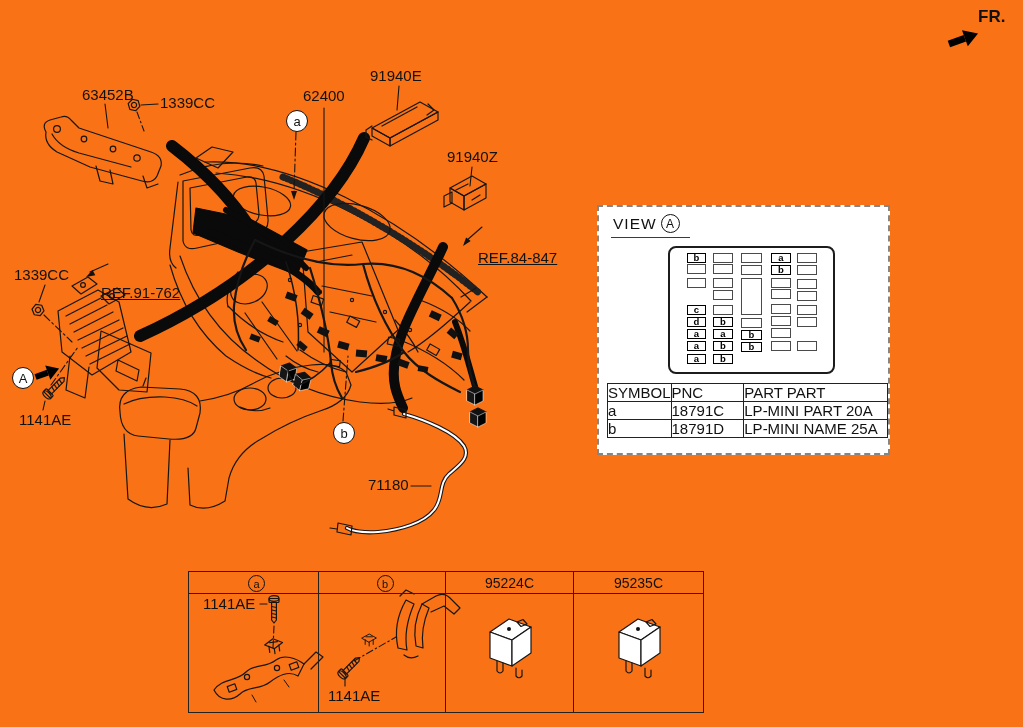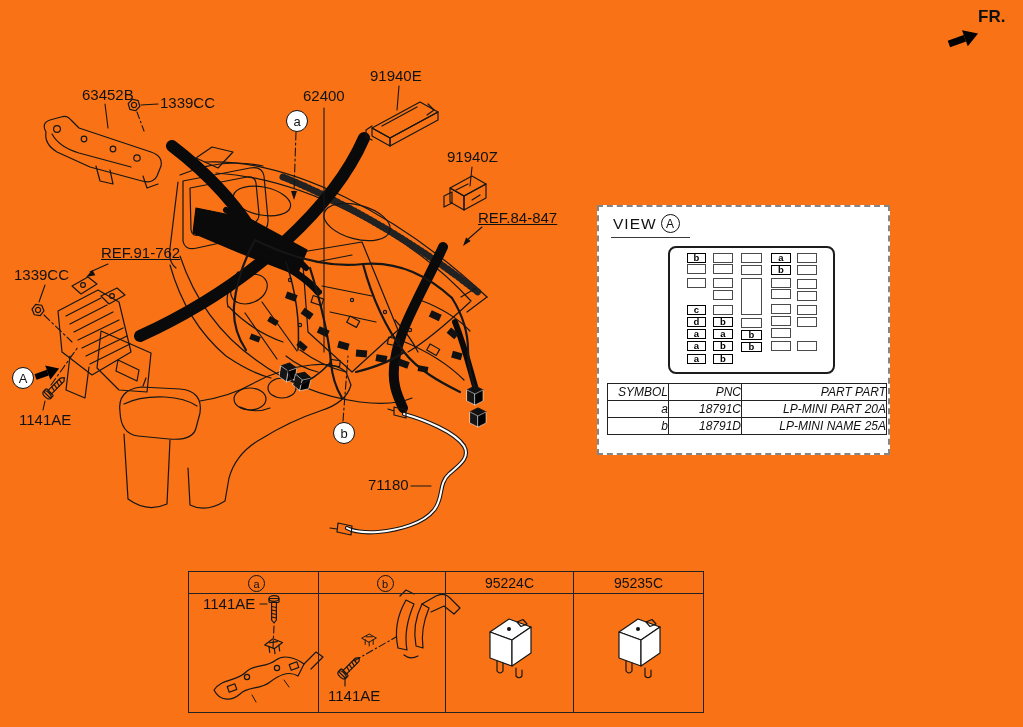--- a/index.html
+++ b/index.html
@@ -1,41 +1,41 @@
 <!DOCTYPE html>
 <html><head>
 <meta charset="utf-8">
 <style>
   html,body{margin:0;padding:0;background:#fff;}
   .canvas{position:relative;width:1023px;height:727px;background:#f97316;overflow:hidden;
           font-family:"Liberation Sans",sans-serif;color:#111;}
   svg.art{position:absolute;left:0;top:0;z-index:1;}
   .lbl{position:absolute;z-index:3;font-size:15px;line-height:1.1;white-space:nowrap;color:#111;}
-  .lbl.ref{text-decoration:underline;}
+  .lbl.ref{text-decoration:underline;margin-top:40px;}
   .lbl.fr{font-size:17px;font-weight:bold;}
   .circ-marker{position:absolute;z-index:3;width:20px;height:20px;border:1.6px solid #111;
           border-radius:50%;display:flex;align-items:center;justify-content:center;
           font-size:13px;background:#fff;}
   
   .viewa{position:absolute;left:597px;top:205px;width:293px;height:250px;z-index:2;
           border:2px dashed #858585;box-sizing:border-box;background:#fff;}
   .viewa-title{position:absolute;left:12px;top:7px;display:flex;gap:4px;align-items:center;
           border-bottom:1.6px solid #3a3a3a;padding:0 10px 4px 2px;}
   .viewa-title .t{font-size:15.5px;letter-spacing:1px;}
   .viewa-title .c{width:17px;height:17px;border:1.4px solid #111;border-radius:50%;
           font-size:12px;display:flex;align-items:center;justify-content:center;flex:none;}
   #fusebox{position:absolute;left:69px;top:39px;border:2.2px solid #1c1c1c;border-radius:8px;
           box-sizing:content-box;}
   .fuse-slot{position:absolute;border:1.2px solid #4a4a4a;box-sizing:border-box;background:#fff;
           font-size:9.5px;font-weight:bold;display:flex;align-items:center;justify-content:center;
           line-height:1;color:#000;}
   .fuse-slot.labeled{border:1.6px solid #000;}
   table.symtab{position:absolute;left:8px;top:176px;border-collapse:collapse;table-layout:fixed;z-index:3;background:#fff;}
-  table.symtab th,table.symtab td{border:1.6px solid #222;text-align:right;font-size:12px;
-          font-weight:normal;padding:0;height:16px;overflow:hidden;font-style:italic;}
+  table.symtab th,table.symtab td{border:1.6px solid #222;text-align:left;font-size:15px;
+          font-weight:normal;padding:0;height:16px;overflow:hidden;}
   
   table.btable{position:absolute;left:188px;top:571px;border-collapse:collapse;table-layout:fixed;z-index:2;}
   table.btable th,table.btable td{border:1.6px solid #222;padding:0;font-weight:normal;}
   table.btable th{height:21px;font-size:14px;text-align:center;vertical-align:middle;}
   table.btable td{height:118px;}
   th.hcirc{text-align:left;}
   .circ-s{display:inline-flex;width:15px;height:15px;border:1.4px solid #111;border-radius:50%;
           align-items:center;justify-content:center;font-size:11px;margin:2px 0 0 6px;}
 </style>
 </head>

